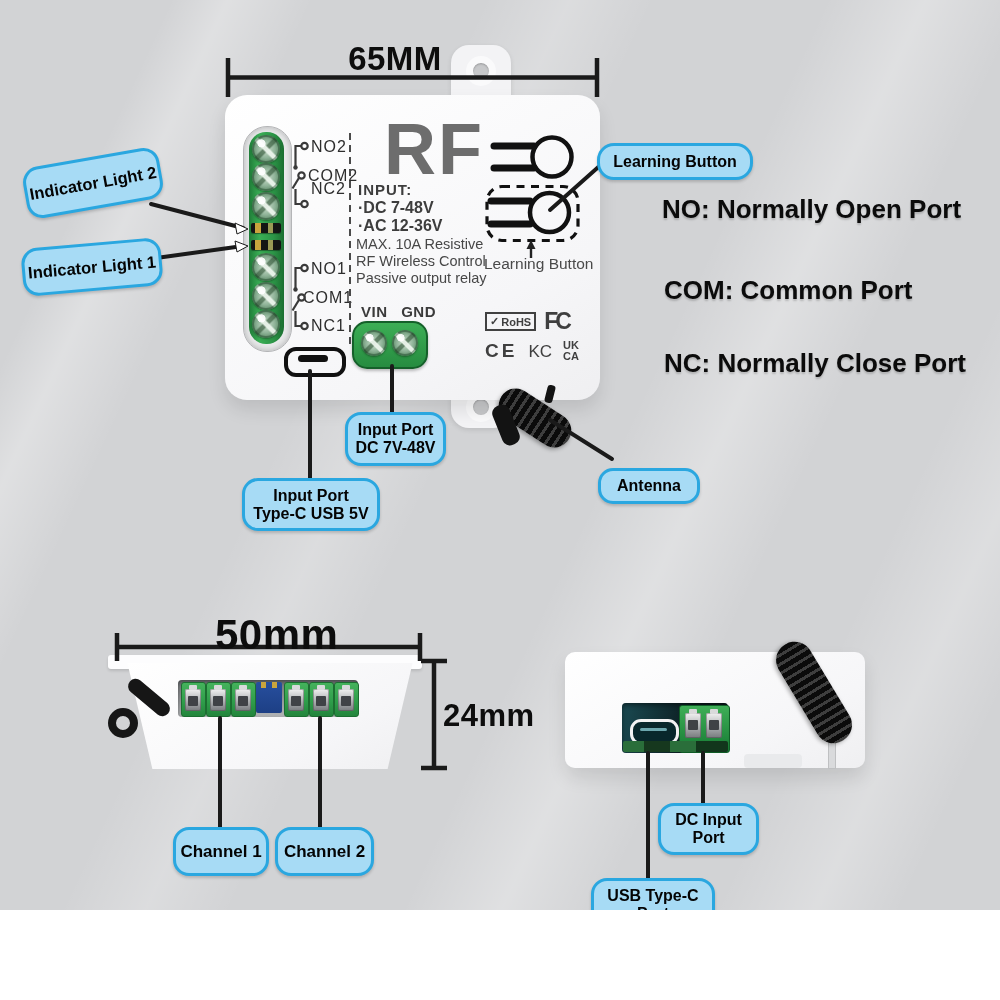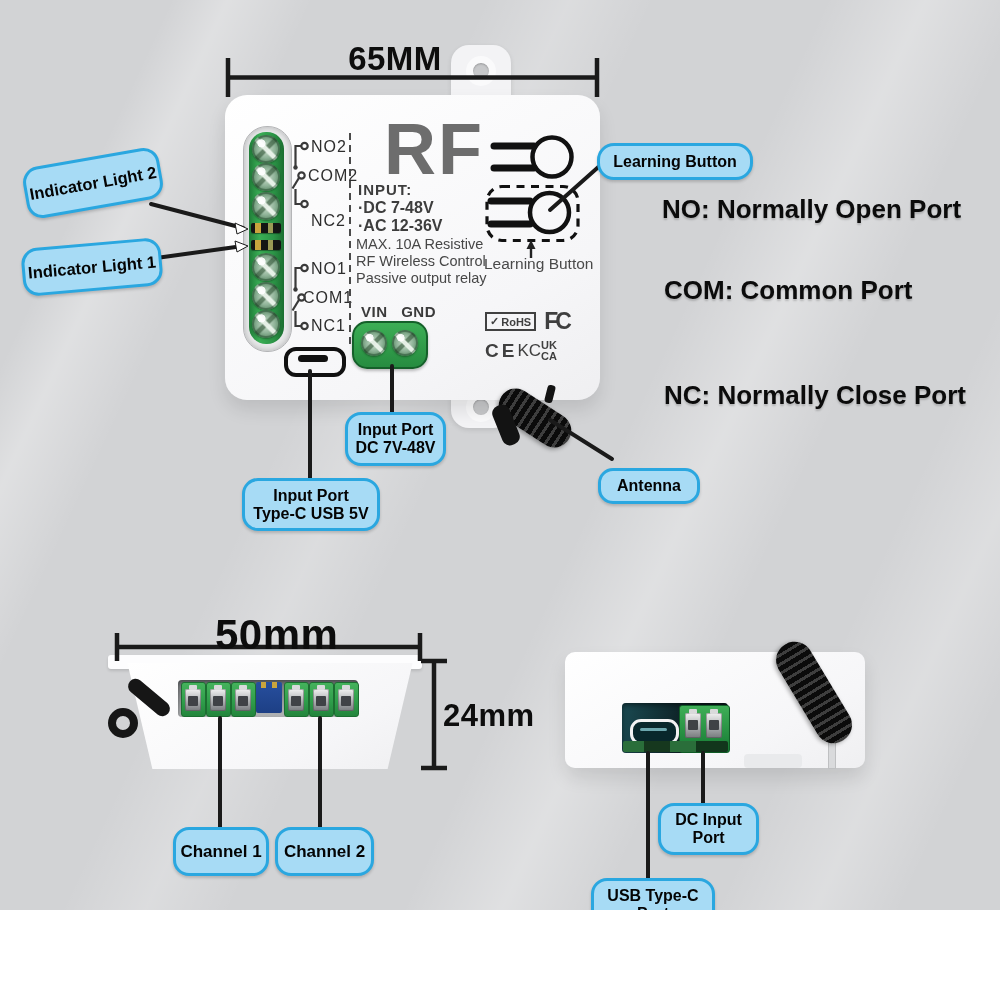--- a/index.html
+++ b/index.html
@@ -72,21 +72,21 @@
   <div class="screw" style="left:252px;top:163px;width:28px;height:28px;"></div>
   <div class="screw" style="left:252px;top:192px;width:28px;height:28px;"></div>
   <div class="ledcomp" style="left:251px;top:223px;width:30px;"></div>
   <div class="ledcomp" style="left:251px;top:240px;width:30px;"></div>
   <div class="screw" style="left:252px;top:253px;width:28px;height:28px;"></div>
   <div class="screw" style="left:252px;top:282px;width:28px;height:28px;"></div>
   <div class="screw" style="left:252px;top:310px;width:28px;height:28px;"></div>
 
   <div class="tlabel" style="left:311px;top:138px;">NO2</div>
   <div class="tlabel" style="left:308px;top:167px;">COM2</div>
-  <div class="tlabel" style="left:311px;top:212px;">NC2</div>
+  <div class="tlabel" style="left:311px;top:180px;">NC2</div>
   <div class="tlabel" style="left:311px;top:260px;">NO1</div>
   <div class="tlabel" style="left:303px;top:289px;">COM1</div>
   <div class="tlabel" style="left:311px;top:317px;">NC1</div>
 
   <div class="dtx" style="left:384px;top:108px;font-size:72px;font-weight:700;letter-spacing:2px;color:#6d6d6d;">RF</div>
   <div class="dtx" style="left:358px;top:181px;font-size:15px;font-weight:700;letter-spacing:1px;color:#3d3d3d;">INPUT:</div>
   <div class="dtx" style="left:358px;top:199px;font-size:16px;font-weight:700;color:#3d3d3d;">·DC 7-48V</div>
   <div class="dtx" style="left:358px;top:217px;font-size:16px;font-weight:700;color:#3d3d3d;">·AC 12-36V</div>
   <div class="dtx" style="left:356px;top:236px;font-size:14.5px;color:#474747;">MAX. 10A  Resistive</div>
   <div class="dtx" style="left:356px;top:253px;font-size:14.5px;color:#474747;">RF Wireless Control</div>
@@ -104,21 +104,21 @@
   <div class="dtx" style="left:484px;top:255px;font-size:15.5px;color:#4a4a4a;">Learning Button</div>
 
   <div class="marks" style="left:485px;top:308px;width:112px;">
     <div style="display:flex;align-items:center;gap:8px;">
       <span style="display:inline-flex;align-items:center;gap:2px;border:2px solid #414141;height:15px;padding:0 3px;font-size:11px;font-weight:700;">
         <span>✓</span>
         <span>RoHS</span>
       </span>
       <span style="font-size:23px;font-weight:700;letter-spacing:-3px;">FC</span>
     </div>
-    <div style="display:flex;align-items:center;margin-top:5px;">
+    <div style="display:flex;align-items:flex-end;gap:11px;margin-top:5px;">
       <span style="font-size:19px;font-weight:600;letter-spacing:3px;">CE</span>
       <span style="font-size:17px;font-weight:500;">KC</span>
       <span style="font-size:11px;font-weight:800;line-height:1;display:inline-flex;flex-direction:column;">
         <span>UK</span>
         <span>CA</span>
       </span>
     </div>
   </div>
 
   <div class="coil" style="left:495px;top:401px;width:80px;height:34px;transform:rotate(33deg);"></div>
@@ -305,15 +305,15 @@
     <span>DC Input</span>
     <span>Port</span>
   </div>
   <div class="callout" style="left:591px;top:878px;width:118px;height:47px;">
     <span>USB Type-C</span>
     <span>Port</span>
   </div>
 
   <div class="legend-line" style="left:664px;top:275px;">COM: Common Port</div>
   <div class="legend-line" style="left:662px;top:194px;">NO: Normally Open Port</div>
-  <div class="legend-line" style="left:664px;top:348px;margin-top:32px;">NC: Normally Close Port</div>
+  <div class="legend-line" style="left:664px;top:348px;">NC: Normally Close Port</div>
 
 </div>
 
 </body></html>

